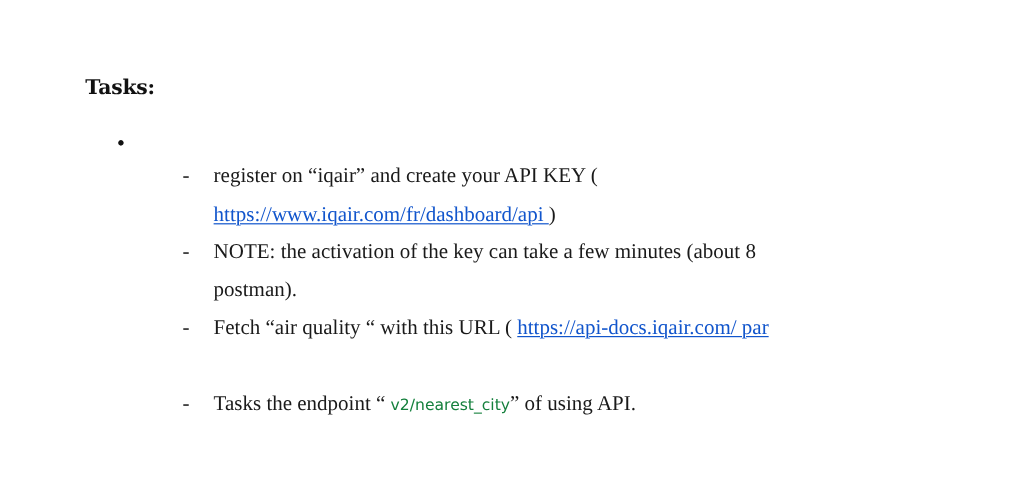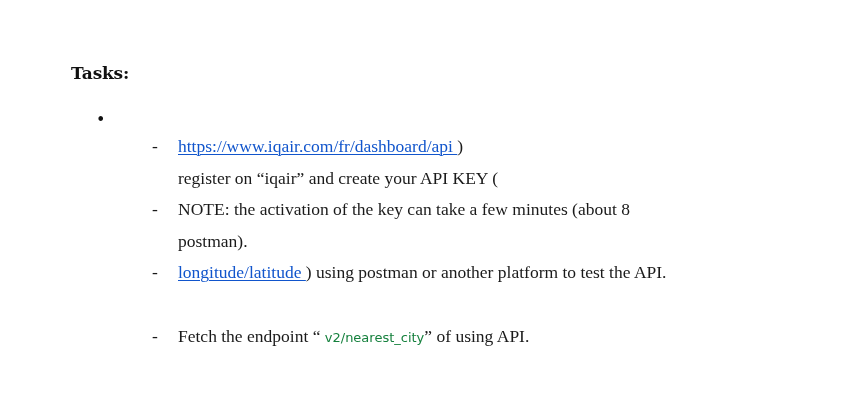--- a/index.html
+++ b/index.html
@@ -87,40 +87,40 @@
 
   <h2 class="heading">Tasks:</h2>
 
   <div class="bullet-row">
     <span class="bullet-dot">•</span>
   </div>
 
   <div class="sub-item" style="top:130px;">
     <span class="dash">-</span>
     <span class="text">
-      <a class="link" href="#">https://www.iqair.com/fr/dashboard/api </a><span>)</span>
+      <span>register on “iqair” and create your  API KEY (</span>
     </span>
     <span class="text">
-      <span>register on “iqair” and create your  API KEY (</span>
+      <a class="link" href="#">https://www.iqair.com/fr/dashboard/api </a><span>)</span>
     </span>
   </div>
 
   <div class="sub-item" style="top:193px;">
     <span class="dash">-</span>
     <span class="text">NOTE: the activation of the key can take a few minutes (about 8</span>
     <span class="text">postman).</span>
   </div>
 
   <div class="sub-item" style="top:256px;">
     <span class="dash">-</span>
     <span class="text">
-      <a class="link" href="#">longitude/latitude </a><span>) using postman or another platform to test the API.</span>
+      <span>Fetch “air quality “  with this URL  ( </span><a class="link" href="#">https://api-docs.iqair.com/ par</a>
     </span>
   </div>
 
   <div class="sub-item" style="top:320px;">
     <span class="dash">-</span>
     <span class="text">
-      <span>Fetch the endpoint “ </span><span class="code">v2/nearest_city</span><span>”  of using API.</span>
+      <span>Tasks the endpoint “ </span><span class="code">v2/nearest_city</span><span>”  of using API.</span>
     </span>
   </div>
 
 </div>
 
 </body></html>

